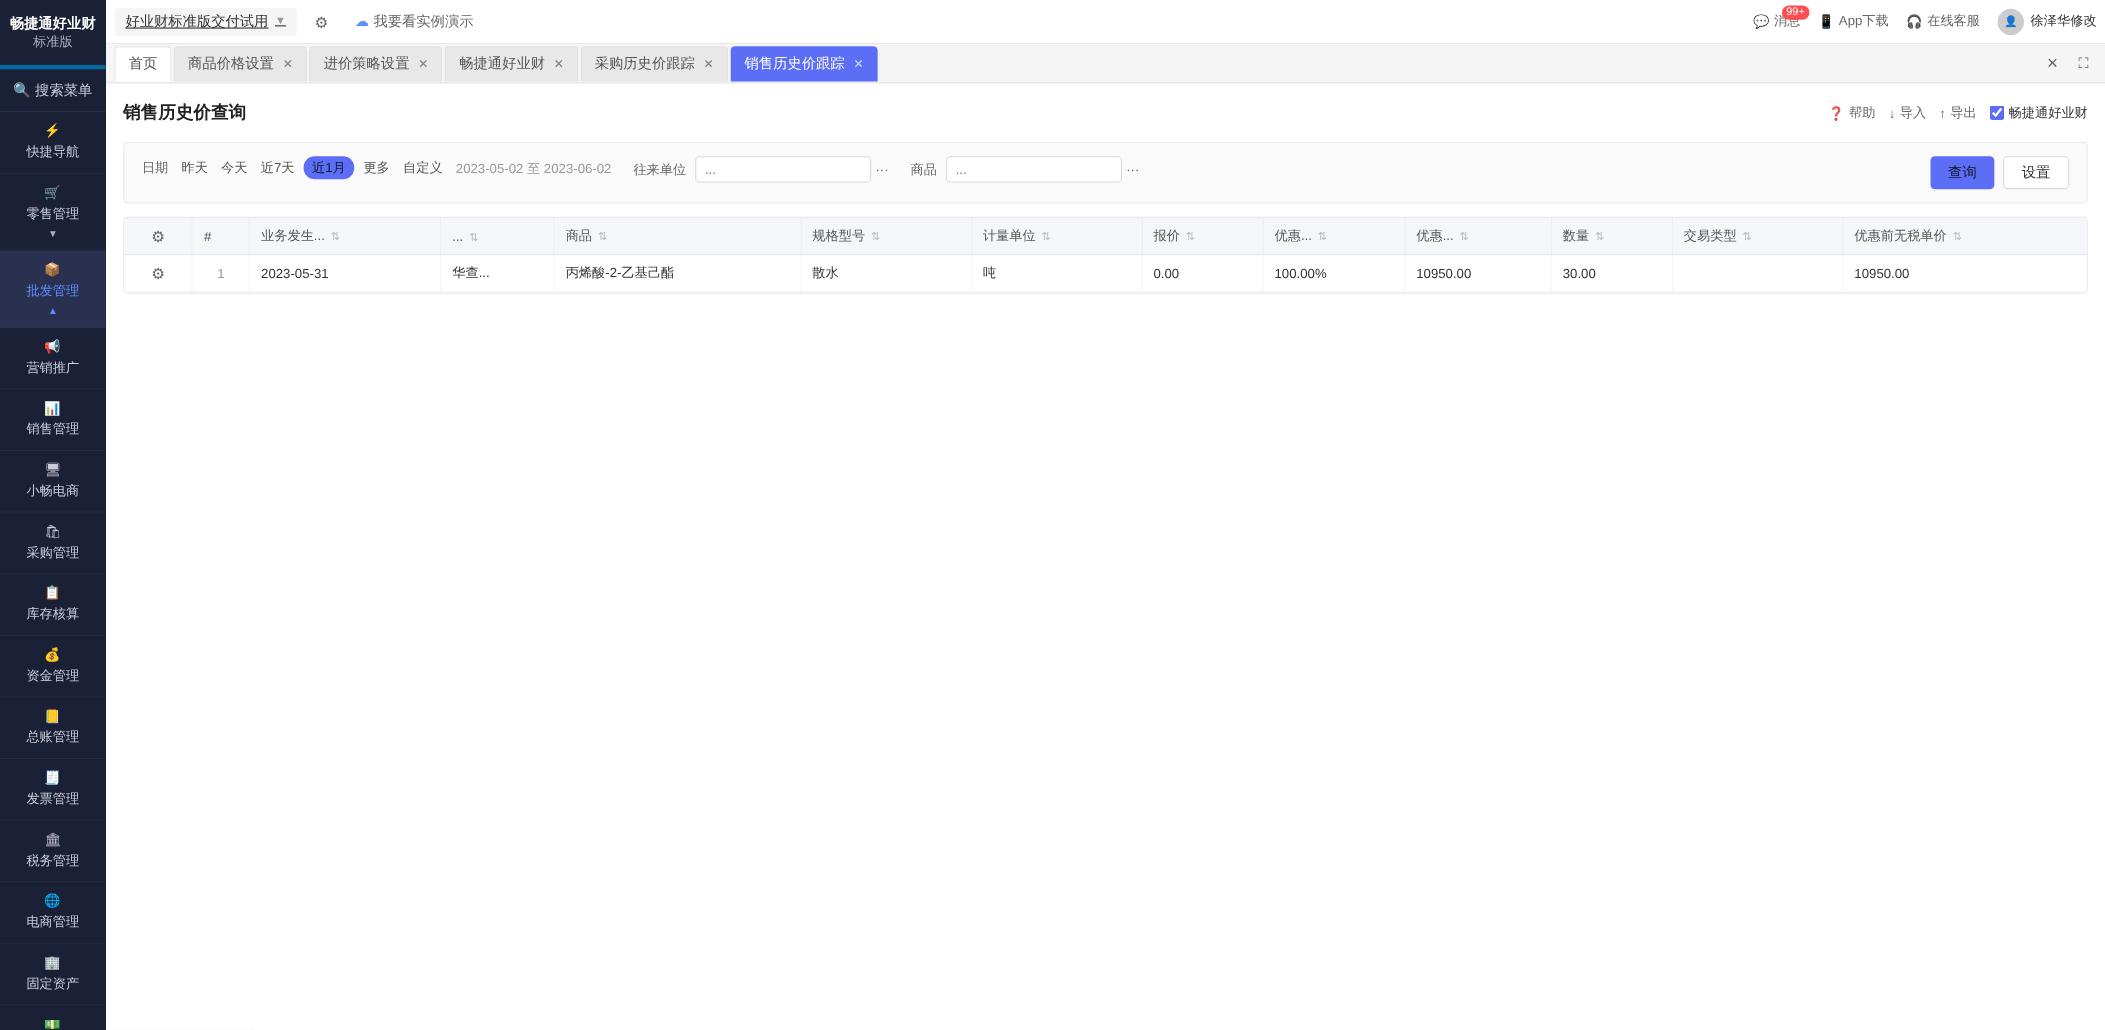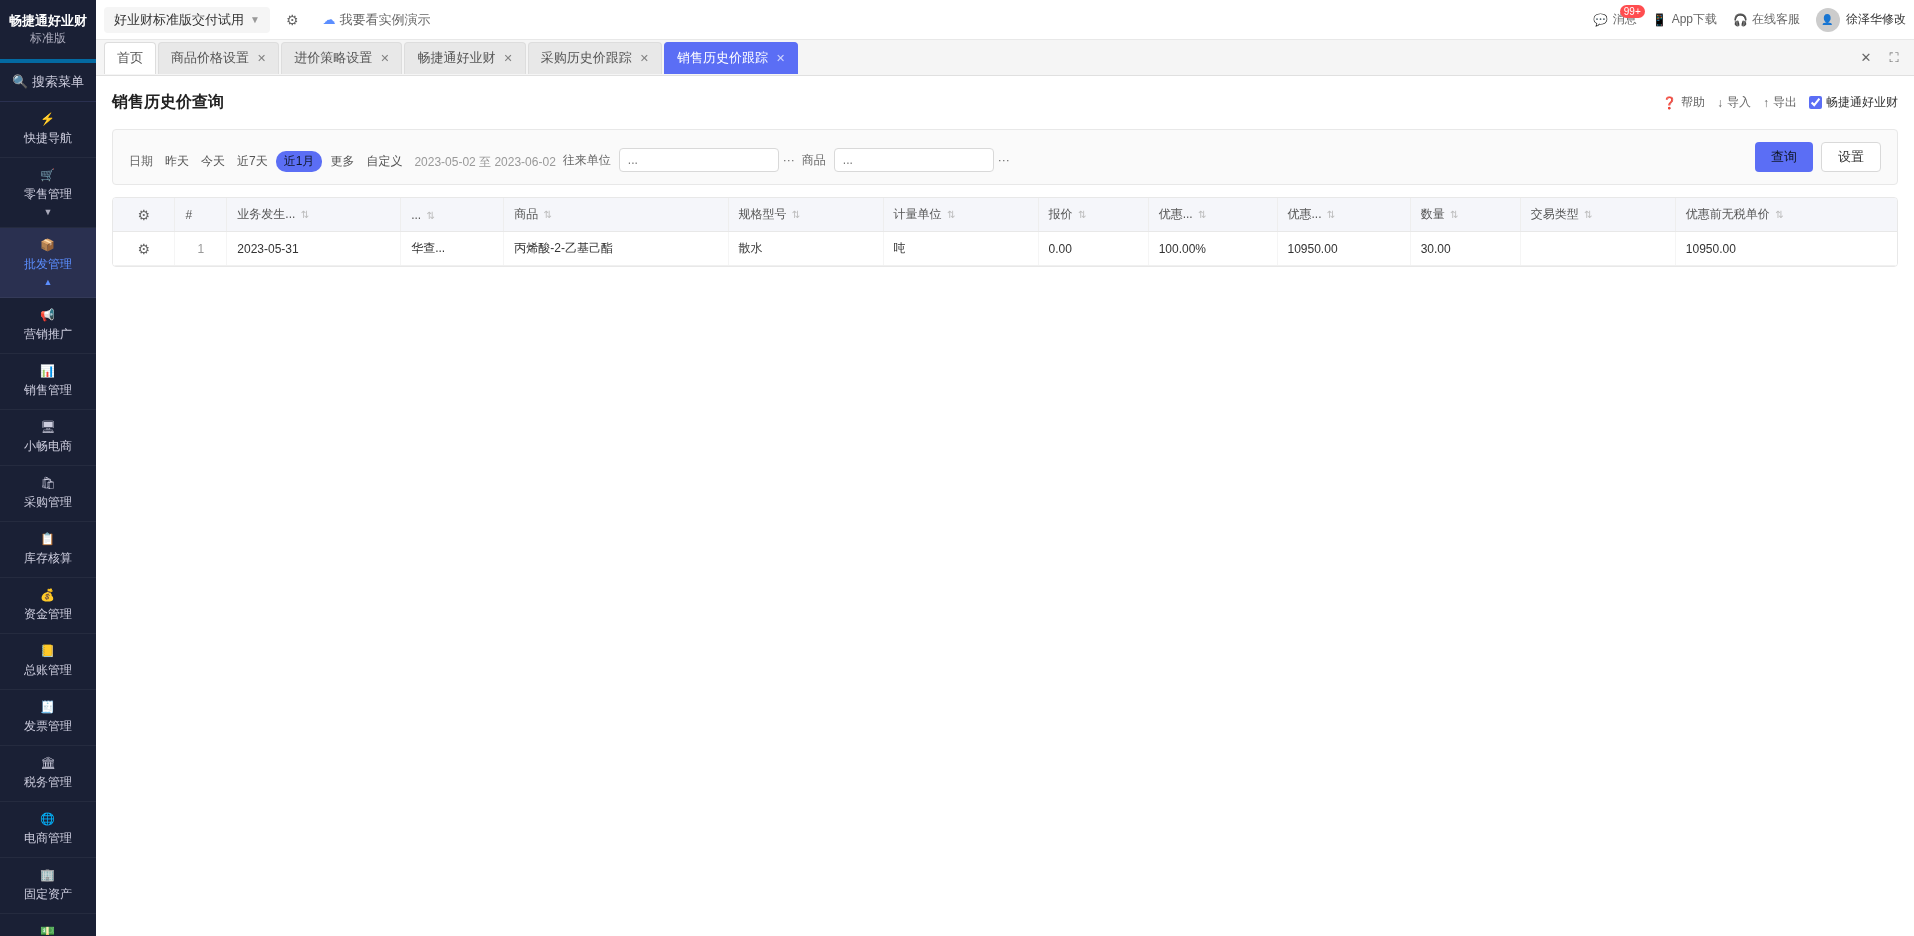--- a/index.html
+++ b/index.html
@@ -12,21 +12,21 @@
     .sidebar-logo-text .brand { font-size: 13px; color: #fff; font-weight: bold; }
     .sidebar-search { padding: 10px 8px; text-align: center; cursor: pointer; color: #ccd; font-size: 13px; border-bottom: 1px solid #2a3050; }
     .sidebar-nav-item { padding: 10px 4px; text-align: center; cursor: pointer; color: #ccd; font-size: 12px; display: flex; flex-direction: column; align-items: center; gap: 4px; border-bottom: 1px solid rgba(255,255,255,0.05); }
     .sidebar-nav-item.active { background: #2a3050; color: #5b8eff; }
 
     
     .main { flex: 1; display: flex; flex-direction: column; overflow: hidden; background: #fff; }
 
     
     .topbar { height: 40px; background: #fff; border-bottom: 1px solid #e8e8e8; display: flex; align-items: center; padding: 0 8px; gap: 8px; flex-shrink: 0; }
-    .topbar-module-selector { display: flex; align-items: center; gap: 6px; padding: 4px 10px; background: #f5f5f5; border-radius: 4px; cursor: pointer; font-size: 13px; color: #333; min-width: 160px; }
+    .topbar-module-selector { display: flex; align-items: center; gap: 6px; padding: 4px 10px; background: #f5f5f5; border-radius: 4px; cursor: pointer; font-size: 13px; color: #333; min-width: 160px; text-decoration: underline; }
     .topbar-module-selector .chevron { color: #999; font-size: 10px; }
     .topbar-settings-btn { padding: 4px 8px; cursor: pointer; color: #666; font-size: 14px; }
     .topbar-demo { display: flex; align-items: center; gap: 4px; color: #666; font-size: 13px; cursor: pointer; padding: 4px 8px; }
     .topbar-demo .cloud-icon { color: #5b8eff; }
     .topbar-right { margin-left: auto; display: flex; align-items: center; gap: 16px; }
     .topbar-action { display: flex; align-items: center; gap: 4px; font-size: 12px; color: #666; cursor: pointer; position: relative; }
     .badge { background: #ff4d4f; color: #fff; font-size: 10px; border-radius: 10px; padding: 1px 4px; position: absolute; top: -6px; right: -8px; min-width: 18px; text-align: center; }
     .topbar-avatar { width: 24px; height: 24px; background: #ccc; border-radius: 50%; display: flex; align-items: center; justify-content: center; font-size: 10px; color: #fff; }
     .topbar-username { font-size: 12px; color: #333; cursor: pointer; }
 
@@ -44,21 +44,21 @@
     .content { flex: 1; overflow: auto; padding: 16px; background: #fff; }
     .page-header { display: flex; align-items: center; justify-content: space-between; margin-bottom: 16px; gap: 20px; }
     .page-title { font-size: 16px; font-weight: bold; color: #222; }
     .page-actions { display: flex; align-items: center; gap: 12px; }
     .page-action-btn { display: flex; align-items: center; gap: 4px; font-size: 12px; color: #666; cursor: pointer; }
     .checkbox-label { display: flex; align-items: center; gap: 4px; font-size: 12px; color: #333; }
     .checkbox-label input { accent-color: #5b6ef5; }
 
     
     .filter-bar { background: #fafafa; border: 1px solid #e8e8e8; border-radius: 4px; padding: 12px 16px; margin-bottom: 12px; }
-    .filter-row { display: flex; align-items: flex-end; gap: 7px; flex-wrap: wrap; }
+    .filter-row { display: flex; align-items: flex-start; gap: 20px; flex-wrap: wrap; }
     .filter-group { display: flex; align-items: center; gap: 8px; }
     .filter-label { font-size: 12px; color: #666; white-space: nowrap; }
     .date-shortcuts { display: flex; align-items: center; gap: 4px; }
     .date-btn { font-size: 12px; color: #555; cursor: pointer; padding: 2px 4px; border-radius: 3px; }
     .date-btn.active { background: #5b6ef5; color: #0f172a; border-radius: 10px; padding: 2px 8px; }
     .date-range { font-size: 12px; color: #999; margin-top: 2px; }
     .filter-input-group { display: flex; align-items: center; gap: 4px; }
     .filter-input { border: 1px solid #d9d9d9; border-radius: 4px; padding: 4px 8px; font-size: 12px; width: 160px; outline: none; }
     .filter-more-btn { font-size: 12px; color: #666; cursor: pointer; }
     .filter-actions { margin-left: auto; display: flex; gap: 8px; }

